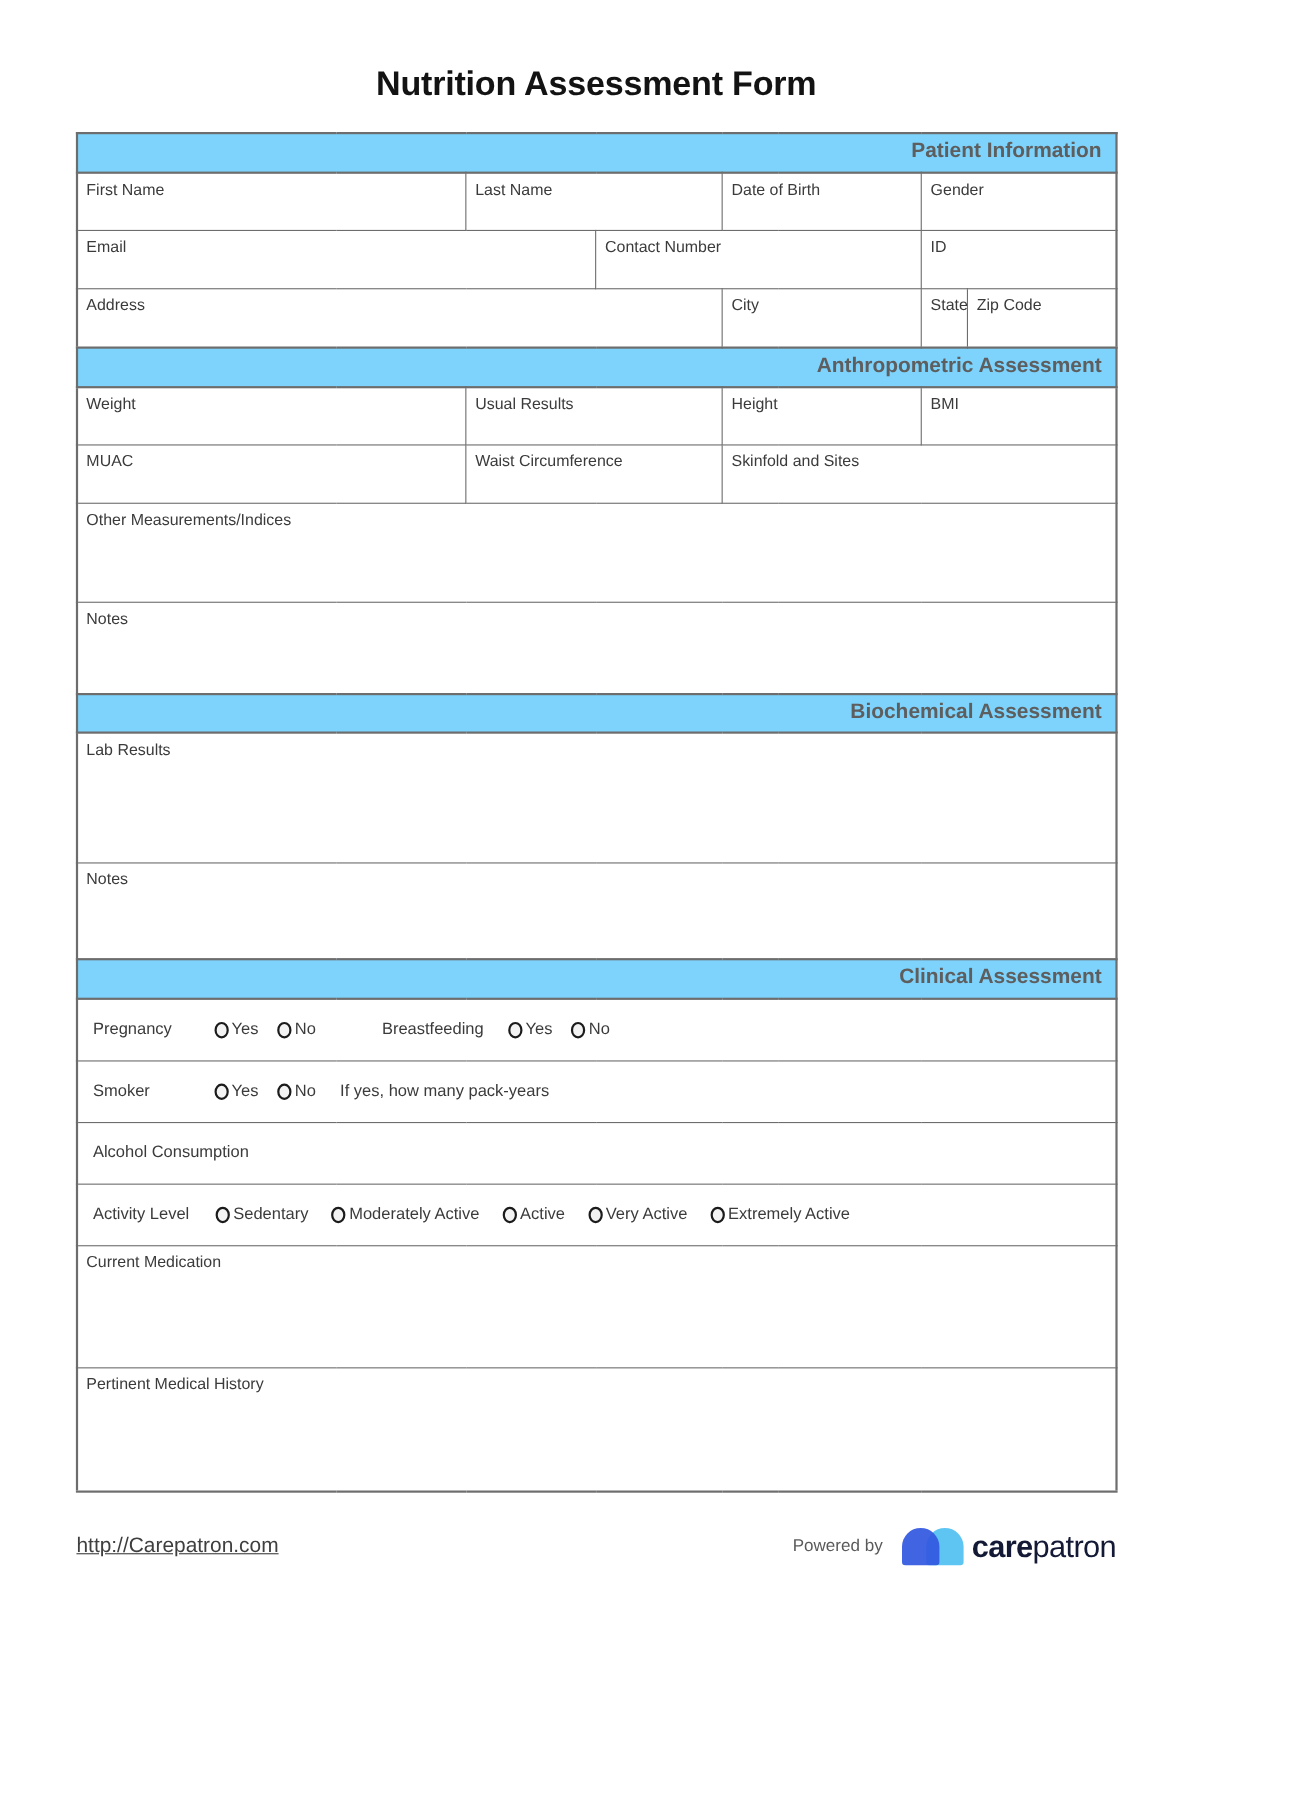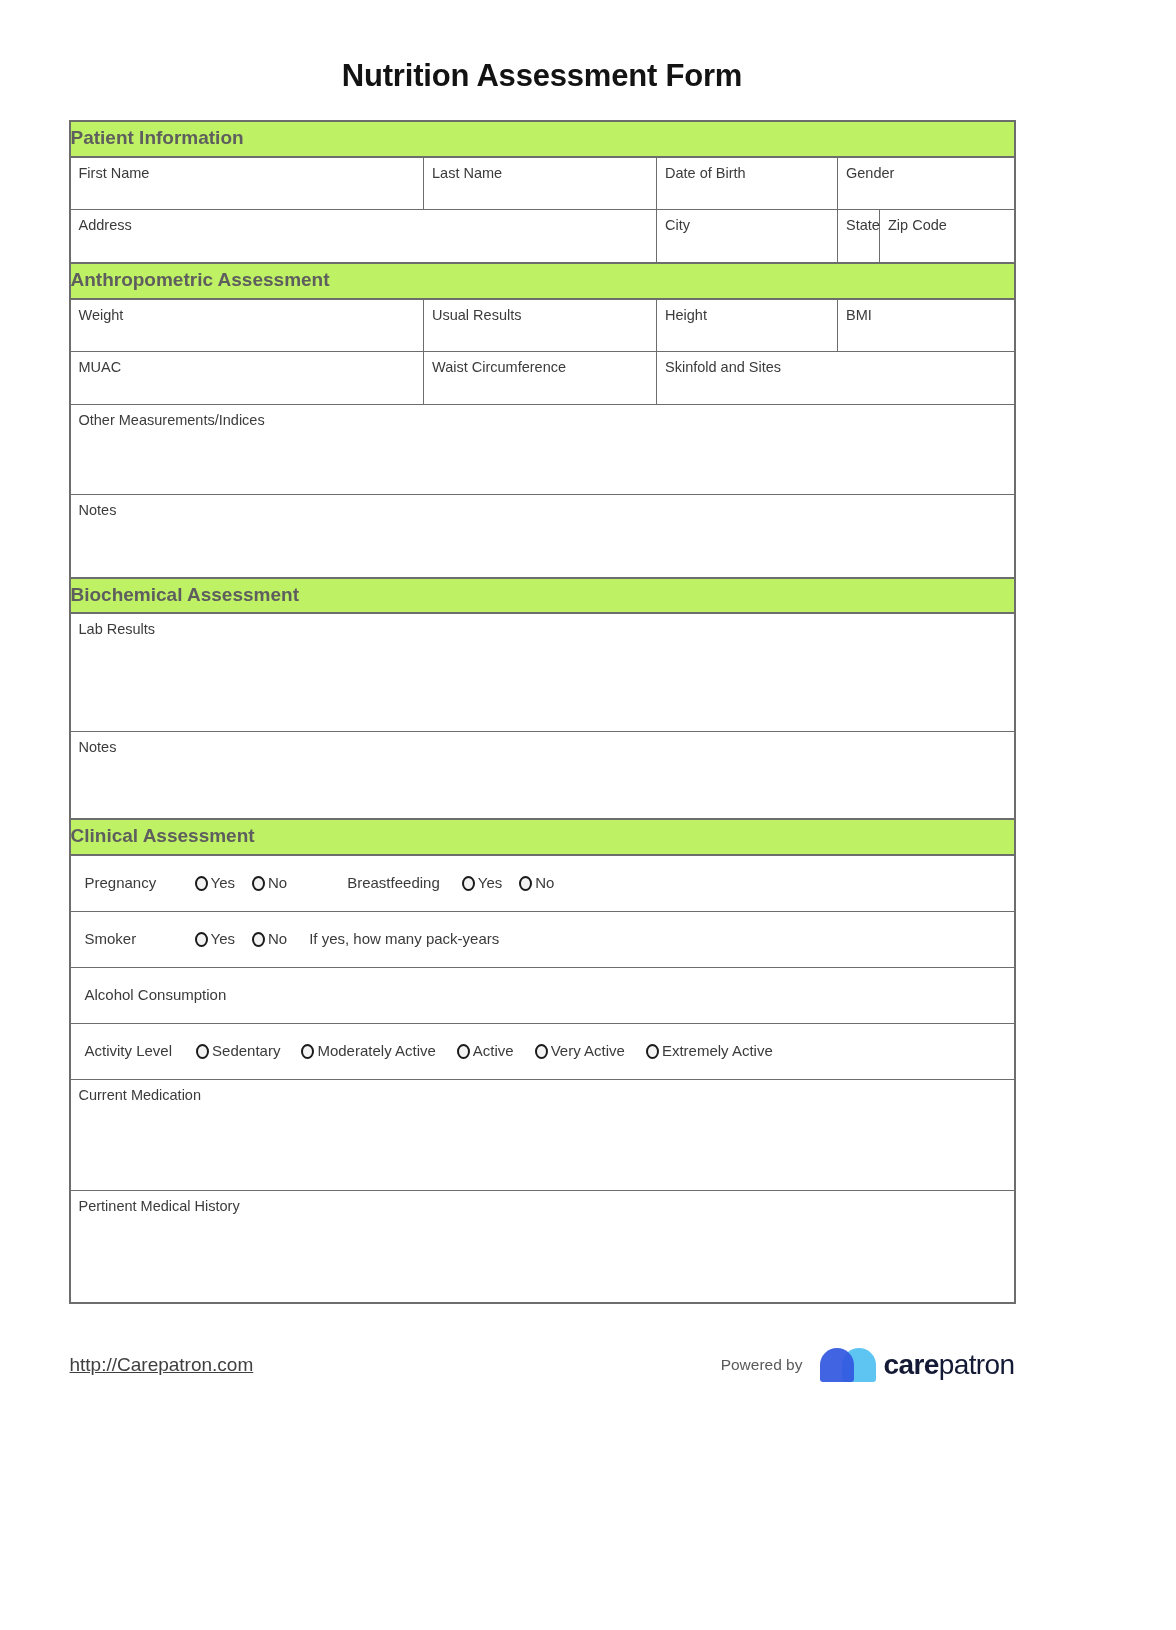--- a/index.html
+++ b/index.html
@@ -43,22 +43,22 @@
     color: #3b3b3b;
     font-weight: 400;
     line-height: 1.2;
   }
   .outer-frame {
     border: 2px solid #6d6d6d;
   }
 
   
   td.section-header {
-    background: #bef264;
-    text-align: left;
+    background: #7dd3fc;
+    text-align: right;
     font-size: 19px;
     font-weight: bold;
     color: #5e5e5e;
     padding: 5px 12px 6px 0;
     border-top: 2px solid #6d6d6d;
     border-bottom: 2px solid #6d6d6d;
     border-left: 2px solid #6d6d6d;
     border-right: 2px solid #6d6d6d;
     vertical-align: middle;
   }
@@ -111,21 +111,21 @@
   }
   .r-opt-text {
     font-size: 15px;
     color: #3b3b3b;
   }
 
   
   .footer {
     width: 945px;
     margin: 0 auto;
-    padding-top: 44px;
+    padding-top: 32px;
     display: flex;
     align-items: center;
     justify-content: space-between;
   }
   .footer-url {
     font-size: 19px;
     color: #3f3f3f;
     text-decoration: underline;
     font-family: "Liberation Sans", sans-serif;
   }
@@ -204,20 +204,31 @@
           <span class="label">First Name</span>
         </td>
         <td colspan="2">
           <span class="label">Last Name</span>
         </td>
         <td colspan="2">
           <span class="label">Date of Birth</span>
         </td>
         <td colspan="2">
           <span class="label">Gender</span>
+        </td>
+      </tr>
+      <tr class="h-field">
+        <td colspan="3">
+          <span class="label">Email</span>
+        </td>
+        <td colspan="3">
+          <span class="label">Contact Number</span>
+        </td>
+        <td colspan="2">
+          <span class="label">ID</span>
         </td>
       </tr>
       <tr class="h-field">
         <td colspan="4">
           <span class="label">Address</span>
         </td>
         <td colspan="2">
           <span class="label">City</span>
         </td>
         <td>

